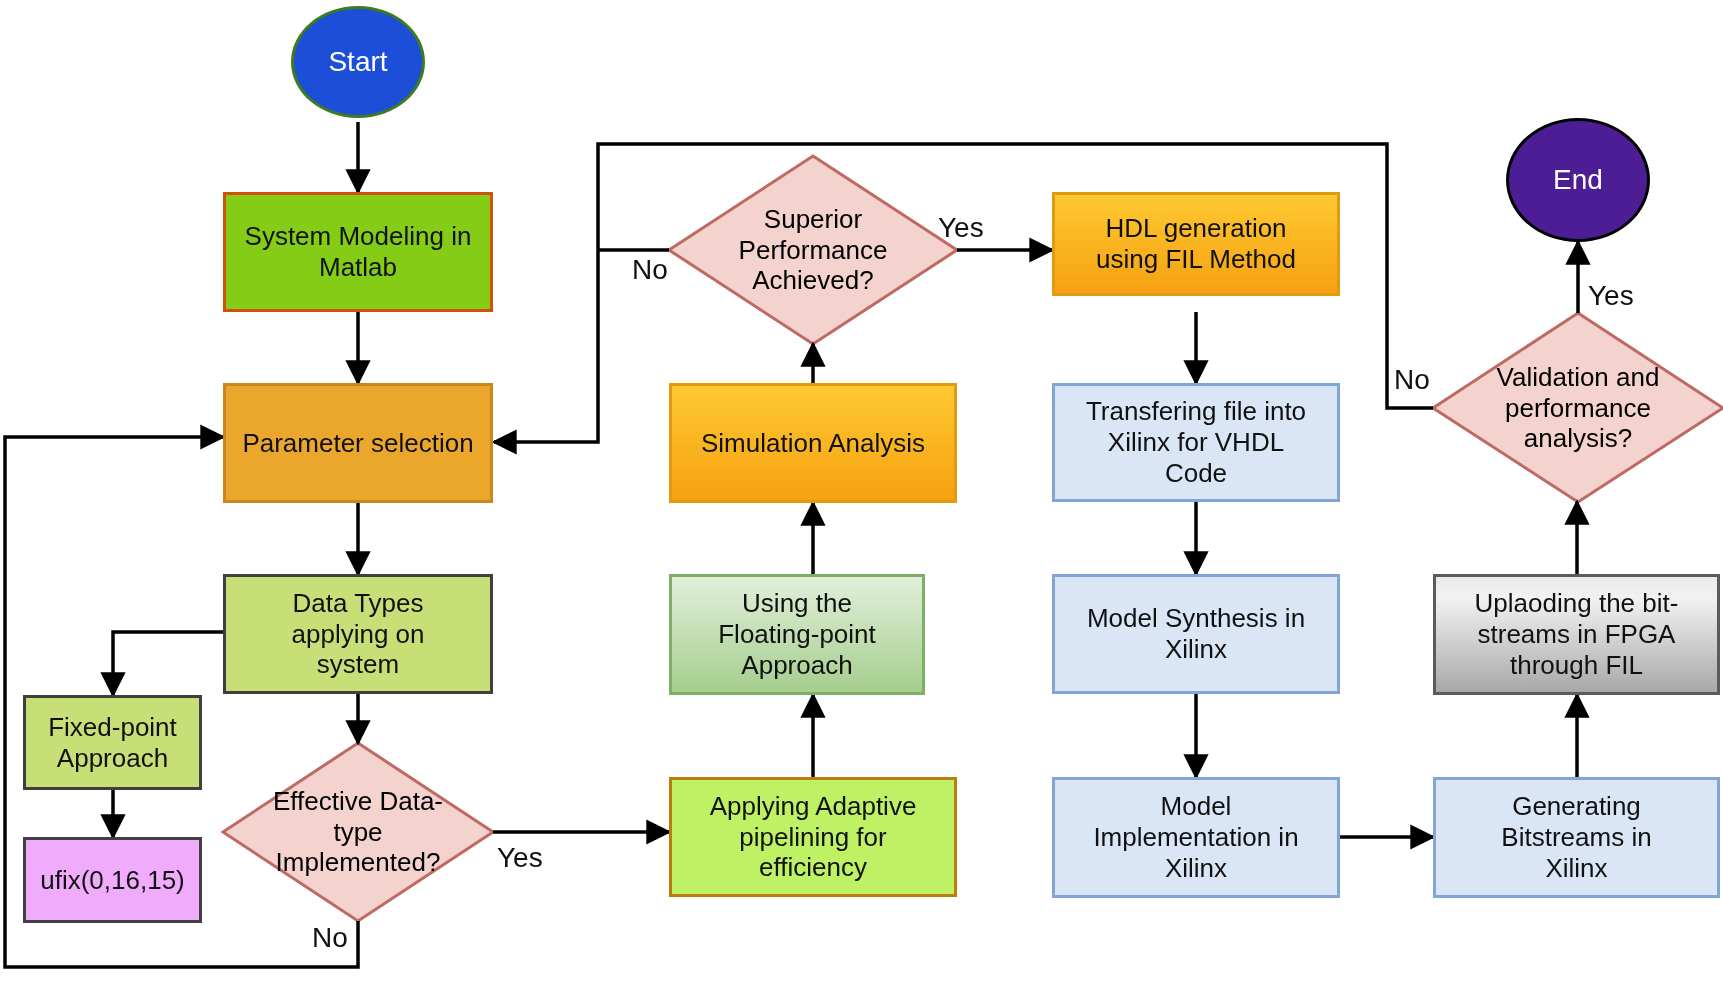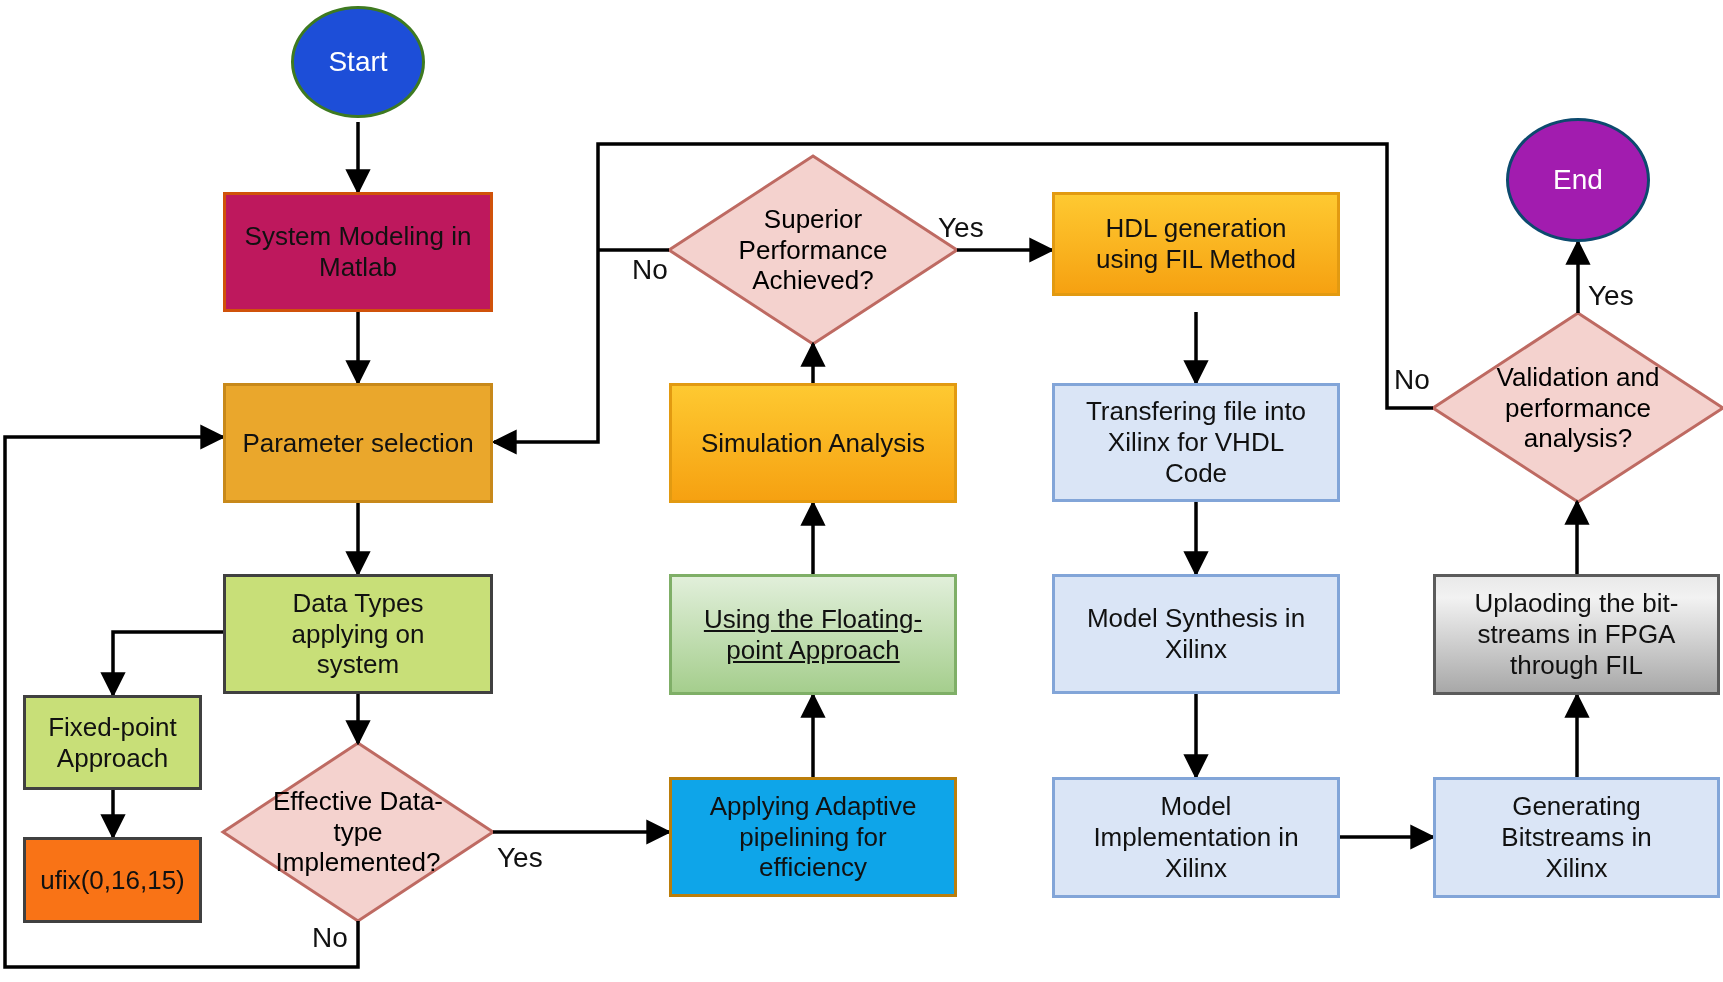--- a/index.html
+++ b/index.html
@@ -19,39 +19,39 @@
     box-sizing:border-box;
   }
   
   .n-start{
     left:291px;top:6px;width:134px;height:112px;
     background:#1d4ed8;border:3px solid #3E7A20;border-radius:50%;
     color:#fff;font-size:28px;
   }
   .n-end{
     left:1506px;top:118px;width:144px;height:124px;
-    background:#a21caf;border:3px solid #0c4a6e;border-radius:50%;
+    background:#4c1d95;border:3px solid #000000;border-radius:50%;
     color:#fff;font-size:28px;
   }
   
   .n-sysmodel{left:223px;top:192px;width:270px;height:120px;
-    background:#be185d;border:3px solid #D0520A;padding:0 16px;}
+    background:#84cc16;border:3px solid #D0520A;padding:0 16px;}
   .n-param{left:223px;top:383px;width:270px;height:120px;
     background:#EAA72C;border:3px solid #C8891A;padding:0 14px;}
   .n-datatypes{left:223px;top:574px;width:270px;height:120px;
     background:#C8DF78;border:3px solid #404040;padding:0 26px;}
   .n-fixed{left:23px;top:695px;width:179px;height:95px;
     background:#C8DF78;border:3px solid #404040;padding:0 10px;}
   .n-ufix{left:23px;top:837px;width:179px;height:86px;
-    background:#f97316;border:3px solid #404040;padding:0 8px;}
+    background:#f0abfc;border:3px solid #404040;padding:0 8px;}
   .n-applying{left:669px;top:777px;width:288px;height:120px;
-    background:#0ea5e9;border:3px solid #BB7E0B;padding:0 30px;}
-  .n-floating{left:669px;top:574px;width:288px;height:121px;
+    background:#bef264;border:3px solid #BB7E0B;padding:0 30px;}
+  .n-floating{left:669px;top:574px;width:256px;height:121px;
     background:linear-gradient(180deg,#E1EFDA 0%,#A5CE8D 100%);
-    border:3px solid #7FAF67;padding:0 30px;text-decoration:underline;}
+    border:3px solid #7FAF67;padding:0 30px;}
   .n-simulation{left:669px;top:383px;width:288px;height:120px;
     background:linear-gradient(180deg,#FEC931 0%,#F6A111 100%);
     border:3px solid #E29A11;padding:0 16px;}
   .n-hdl{left:1052px;top:192px;width:288px;height:104px;
     background:linear-gradient(180deg,#FEC931 0%,#F6A111 100%);
     border:3px solid #E29A11;padding:0 16px;}
   .n-transfering{left:1052px;top:383px;width:288px;height:119px;
     background:#DAE5F6;border:3px solid #82A5D8;padding:0 24px;}
   .n-modelsynth{left:1052px;top:574px;width:288px;height:120px;
     background:#DAE5F6;border:3px solid #82A5D8;padding:0 24px;}

